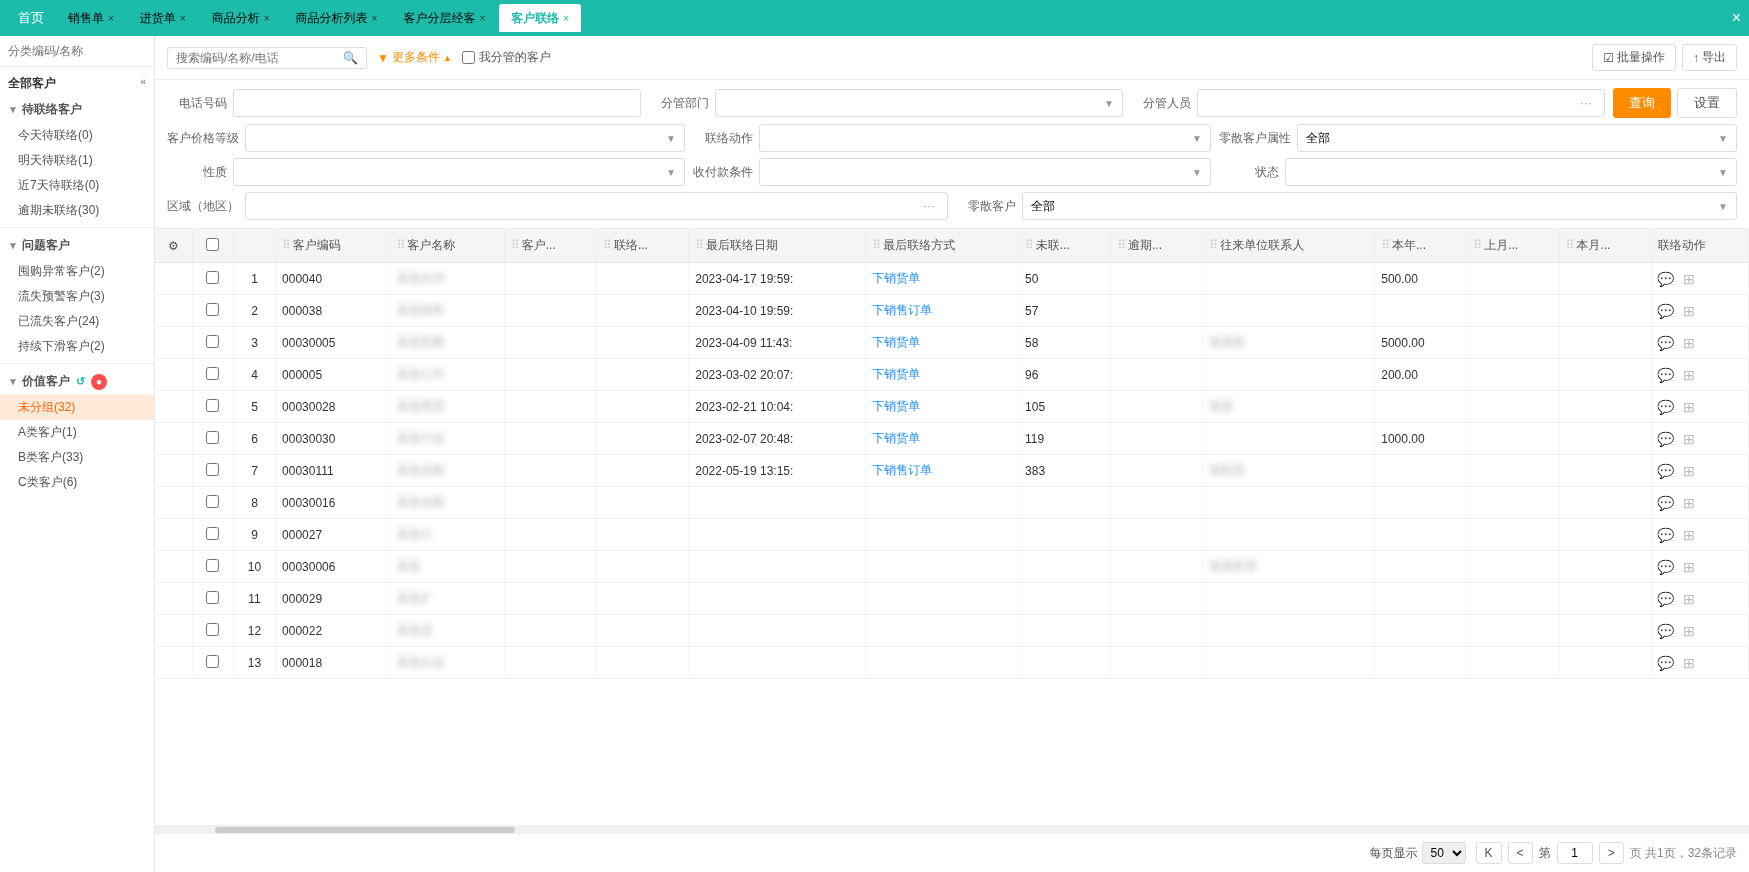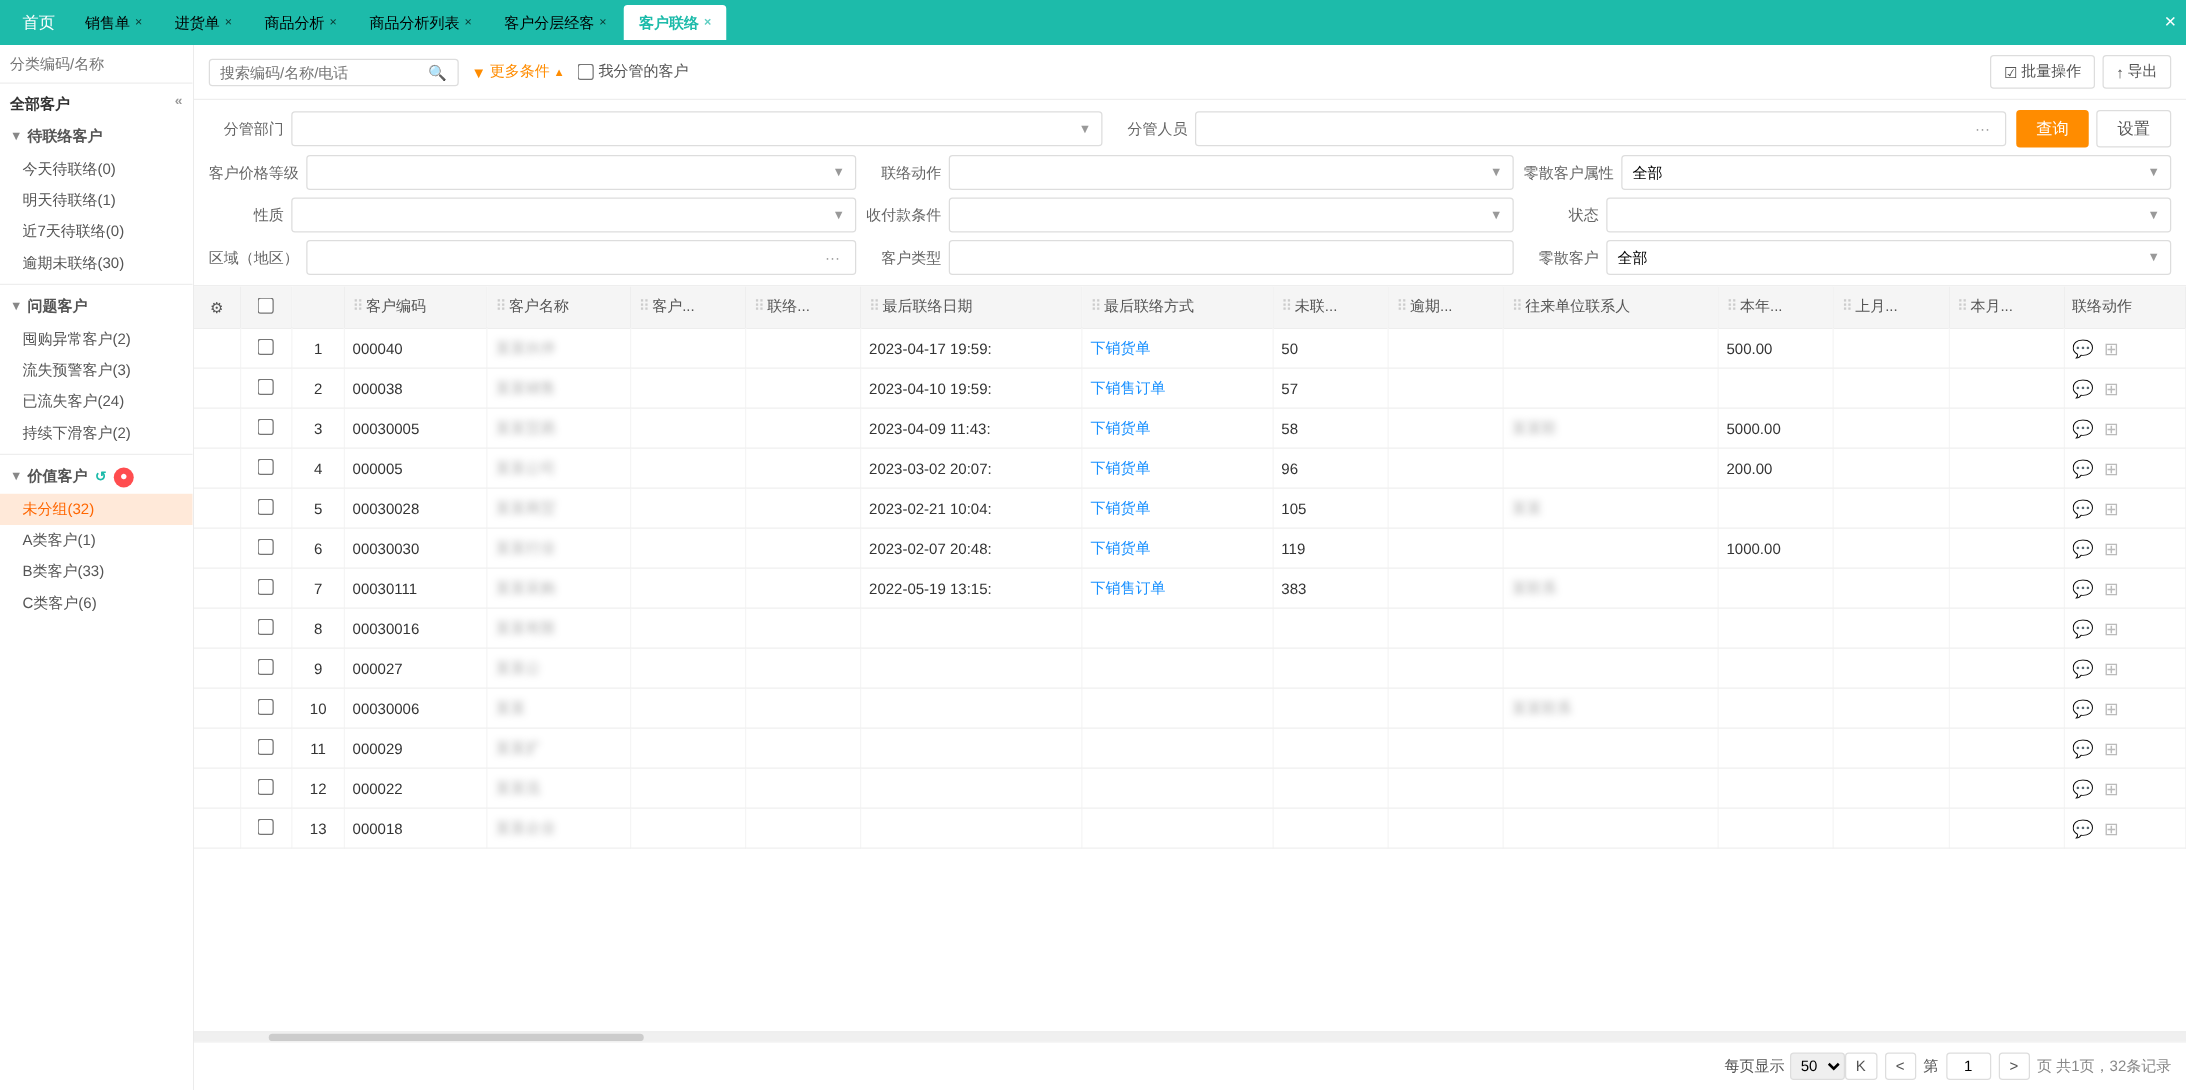--- a/index.html
+++ b/index.html
@@ -215,20 +215,21 @@
     .col-resize { cursor: col-resize; color: #ccc; margin-right: 2px; }
 
     
     .table-footer {
       display: flex;
       align-items: center;
       justify-content: flex-end;
       padding: 8px 12px;
       background: #fff;
       border-top: 1px solid #eee;
+      gap: 10px;
     }
     .footer-page-size { display: flex; align-items: center; gap: 4px; color: #555; }
     .footer-page-size select { border: 1px solid #ddd; border-radius: 3px; padding: 2px 4px; }
     .footer-pagination { display: flex; align-items: center; gap: 6px; color: #555; }
     .page-btn { border: 1px solid #ddd; background: #fff; padding: 3px 8px; border-radius: 3px; cursor: pointer; color: #555; }
     .page-btn:disabled { color: #ccc; cursor: default; }
     .page-input { border: 1px solid #ddd; border-radius: 3px; padding: 3px 6px; width: 36px; text-align: center; }
     .footer-total { color: #888; }
 
     
@@ -359,20 +360,24 @@
           <span>↑</span>
           <span>导出</span>
         </button>
       </div>
     </div>
 
     <div class="adv-filter">
 
       <div class="adv-filter-row">
         <div class="filter-field">
+          <span class="filter-label">电话号码</span>
+          <div class="filter-input-plain" style="flex:1;"></div>
+        </div>
+        <div class="filter-field">
           <span class="filter-label">分管部门</span>
           <div class="filter-input-wrap">
             <span></span>
             <span class="arrow-down">▼</span>
           </div>
         </div>
         <div class="filter-field">
           <span class="filter-label">分管人员</span>
           <div class="filter-input-wrap" style="flex:1;">
             <span></span>
@@ -433,24 +438,20 @@
         </div>
       </div>
 
       <div class="adv-filter-row">
         <div class="filter-field">
           <span class="filter-label">区域（地区）</span>
           <div class="filter-input-wrap" style="flex:1;">
             <span></span>
             <span class="filter-dots">···</span>
           </div>
-        </div>
-        <div class="filter-field">
-          <span class="filter-label">客户类型</span>
-          <div class="filter-input-plain" style="flex:1;"></div>
         </div>
         <div class="filter-field">
           <span class="filter-label">零散客户</span>
           <div class="filter-input-wrap">
             <span>全部</span>
             <span class="arrow-down">▼</span>
           </div>
         </div>
       </div>
     </div>

